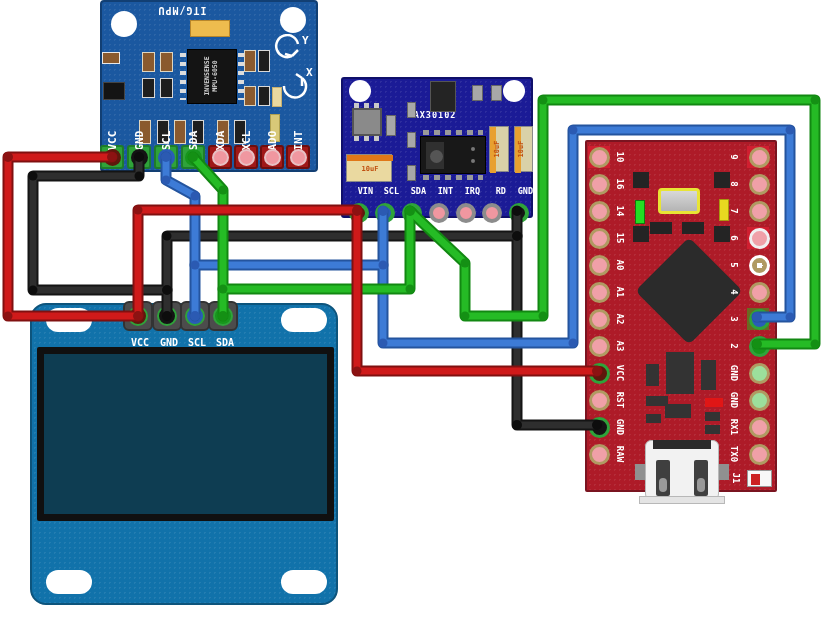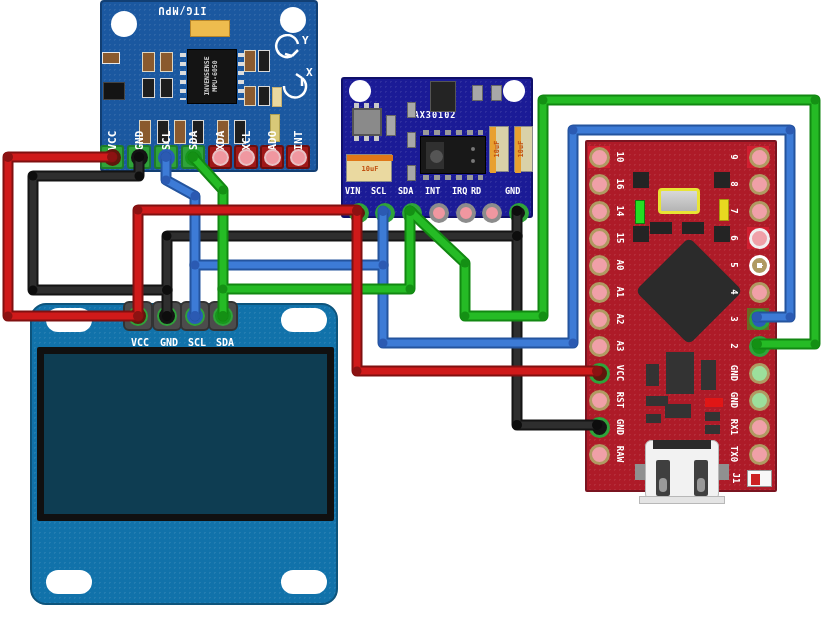--- a/index.html
+++ b/index.html
@@ -9,21 +9,21 @@
   .board{position:absolute;box-sizing:border-box;
          background-image:radial-gradient(rgba(255,255,255,.08) 1px,transparent 1px);
          background-size:5px 5px;}
   .hole{position:absolute;background:#fff;border-radius:50%;}
   .pin{position:absolute;border-radius:50%;box-sizing:border-box;}
   .pad{position:absolute;box-sizing:border-box;}
   .vlab{position:absolute;width:40px;height:13px;transform:rotate(-90deg);transform-origin:center;
         color:#fff;font:bold 11px "DejaVu Sans Mono",monospace;line-height:13px;text-align:left;}
   .plab{position:absolute;width:30px;height:12px;transform:rotate(90deg);transform-origin:center;
         color:#fff;font:bold 9px "DejaVu Sans Mono",monospace;line-height:12px;text-align:center;}
-  .mlab{position:absolute;width:28px;height:13px;color:#fff;text-align:left;
+  .mlab{position:absolute;width:28px;height:13px;color:#fff;text-align:right;
         font:bold 8.5px "DejaVu Sans Mono",monospace;line-height:13px;}
   .olab{position:absolute;width:34px;height:13px;color:#fff;text-align:center;
         font:bold 10px "DejaVu Sans Mono",monospace;line-height:13px;}
   .smd{position:absolute;box-sizing:border-box;}
   #wires{position:absolute;left:0;top:0;z-index:10;}
   .bd{z-index:1;}
 </style>
 </head>
 <body>
 
@@ -132,21 +132,21 @@
     <div class="smd" style="left:3px;top:75px;width:46px;height:28px;background:#ead9a0;border:1px solid #8a8a8a;">
       <div class="abs" style="left:0;top:0;width:46px;height:6px;background:#e07818;"></div>
       <div class="abs" style="left:8px;top:10px;width:30px;height:12px;color:#c05010;font:bold 7px 'DejaVu Sans Mono',monospace;text-align:center;">10uF</div>
     </div>
 
     <div class="mlab" style="left:2px;top:106px;">VIN</div>
     <div class="mlab" style="left:28px;top:106px;">SCL</div>
     <div class="mlab" style="left:55px;top:106px;">SDA</div>
     <div class="mlab" style="left:82px;top:106px;">INT</div>
     <div class="mlab" style="left:109px;top:106px;">IRQ</div>
-    <div class="mlab" style="left:128px;top:106px;">RD</div>
+    <div class="mlab" style="left:135px;top:106px;">RD</div>
     <div class="mlab" style="left:162px;top:106px;">GND</div>
 
     <div class="pin" style="left:6px;top:124px;width:20px;height:20px;border:4px solid #2fa33a;background:#5e180c;"></div>
     <div class="pin" style="left:32px;top:124px;width:20px;height:20px;border:4px solid #2fa33a;background:#2a5cb8;"></div>
     <div class="pin" style="left:59px;top:124px;width:20px;height:20px;border:4px solid #2fa33a;background:#17961c;"></div>
     <div class="pin" style="left:86px;top:124px;width:20px;height:20px;border:4px solid #8c8c8c;background:#f097a0;"></div>
     <div class="pin" style="left:113px;top:124px;width:20px;height:20px;border:4px solid #8c8c8c;background:#f097a0;"></div>
     <div class="pin" style="left:139px;top:124px;width:20px;height:20px;border:4px solid #8c8c8c;background:#f097a0;"></div>
     <div class="pin" style="left:166px;top:124px;width:20px;height:20px;border:4px solid #2fa33a;background:#141414;"></div>
   </div>

